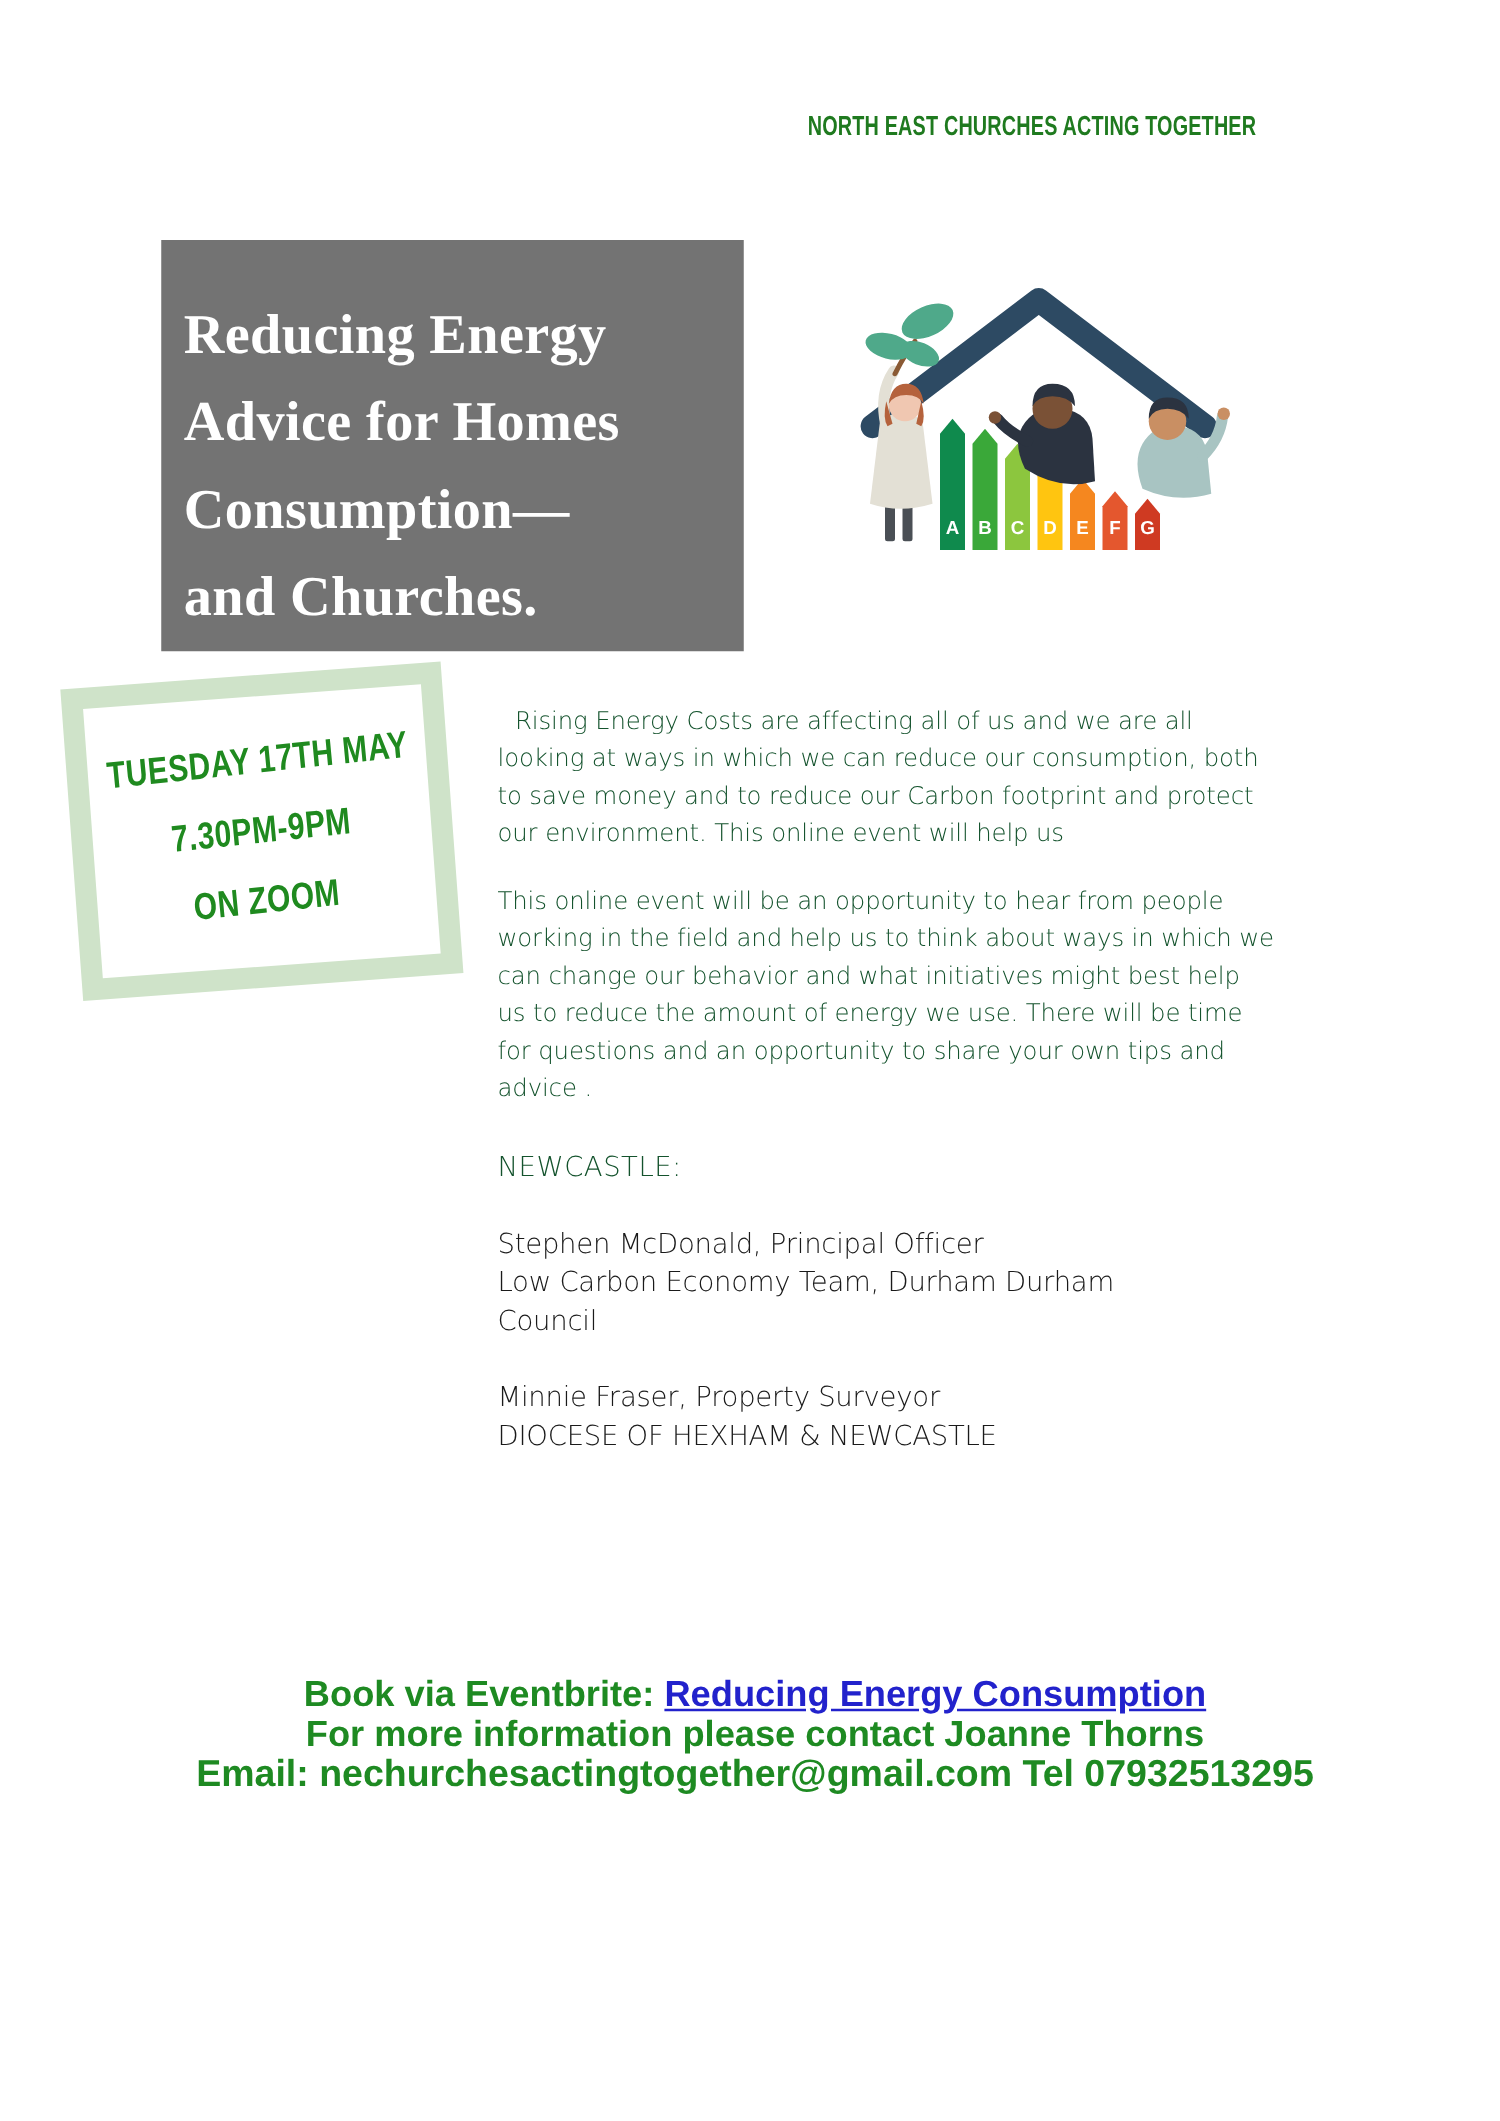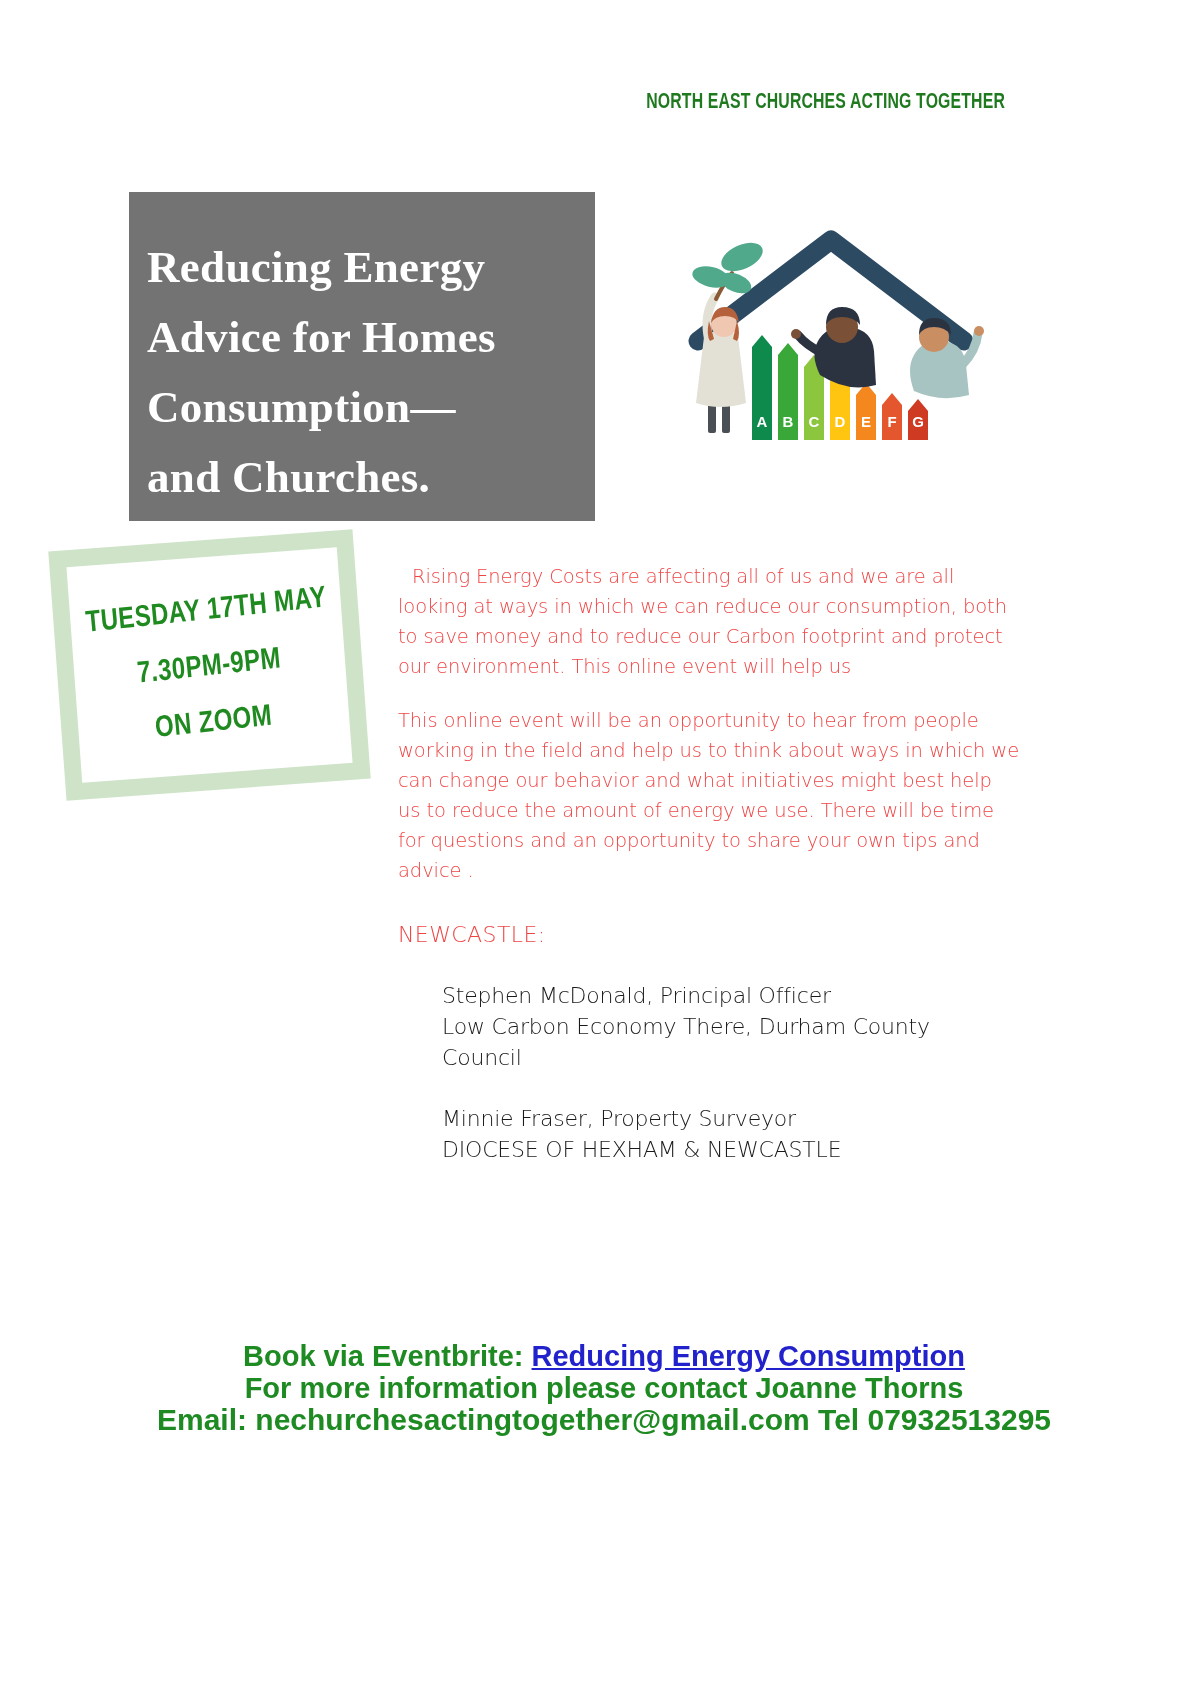--- a/index.html
+++ b/index.html
@@ -101,40 +101,40 @@
     left: 398px;
     top: 562px;
     width: 622px;
   }
   .body-col p {
     margin: 0 0 24px 0;
     font-family: "DejaVu Sans", sans-serif;
     font-weight: 300;
     font-size: 19.5px;
     line-height: 30px;
-    color: #ef4444;
+    color: #14532d;
     letter-spacing: -0.1px;
   }
   .body-col p.intro { text-indent: 14px; }
   .body-col p.speakers-heading {
     margin-top: 34px;
     margin-bottom: 30px;
     font-size: 22px;
     letter-spacing: 0.4px;
   }
   .speaker-group {
     margin: 0 0 30px 0;
     font-family: "DejaVu Sans", sans-serif;
     font-weight: 300;
     font-size: 22px;
     line-height: 31px;
     color: #1a1a1a;
     letter-spacing: -0.2px;
   }
-  .speaker-group .line { display: block; margin-left: 44px; }
+  .speaker-group .line { display: block; }
 
   
   .footer {
     position: absolute;
     left: 4px;
     top: 1340px;
     width: 1200px;
     text-align: center;
     font-family: "Liberation Sans Narrow", "Liberation Sans", sans-serif;
     font-weight: bold;
@@ -241,21 +241,21 @@
   </div>
 </div>
 
 <div class="body-col">
   <p class="intro">Rising Energy Costs are affecting all of us and we are all looking at ways in which we can reduce our consumption, both to save money and to reduce our Carbon footprint and protect our environment.  This online event will help us</p>
   <p>This online event will be an opportunity to hear from people working in the field and help us to think about ways in which we can change our behavior and what initiatives might best help us to reduce the amount of energy we use.  There will be time for questions  and an opportunity to share  your own tips and advice .</p>
   <p class="speakers-heading">NEWCASTLE:</p>
 
   <div class="speaker-group">
     <span class="line">Stephen McDonald, Principal Officer</span>
-    <span class="line">Low Carbon Economy There, Durham County</span>
+    <span class="line">Low Carbon Economy Team, Durham Durham</span>
     <span class="line">Council</span>
   </div>
 
   <div class="speaker-group">
     <span class="line">Minnie Fraser, Property Surveyor</span>
     <span class="line">DIOCESE OF HEXHAM &amp; NEWCASTLE</span>
   </div>
 </div>
 
 <div class="footer">

